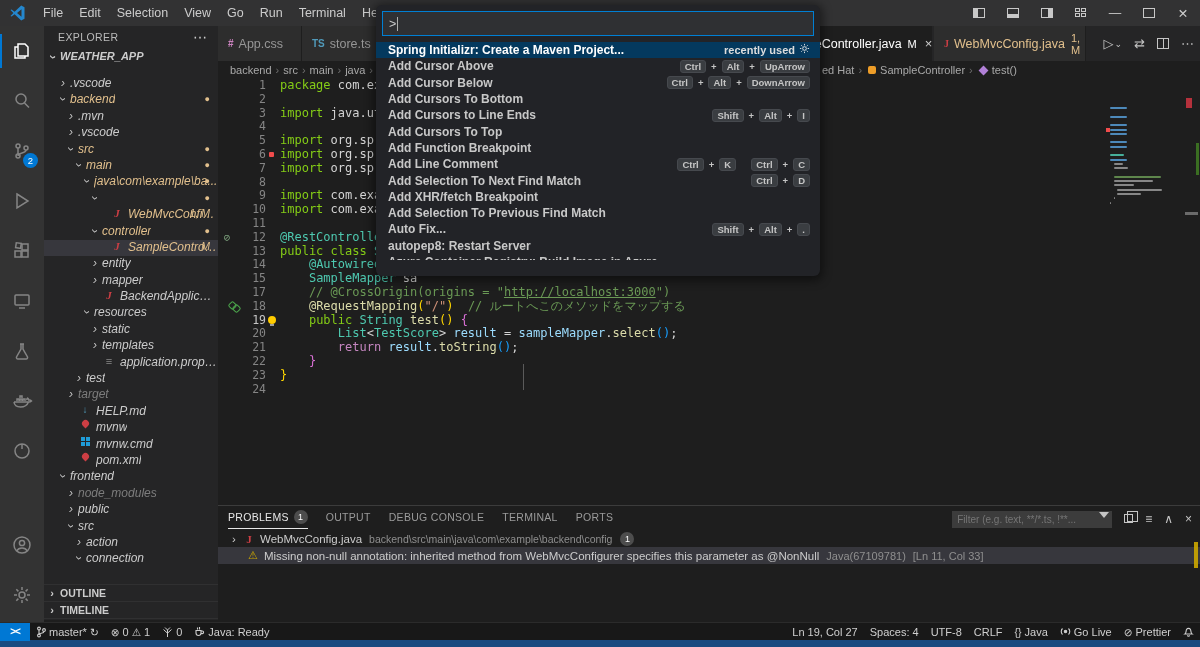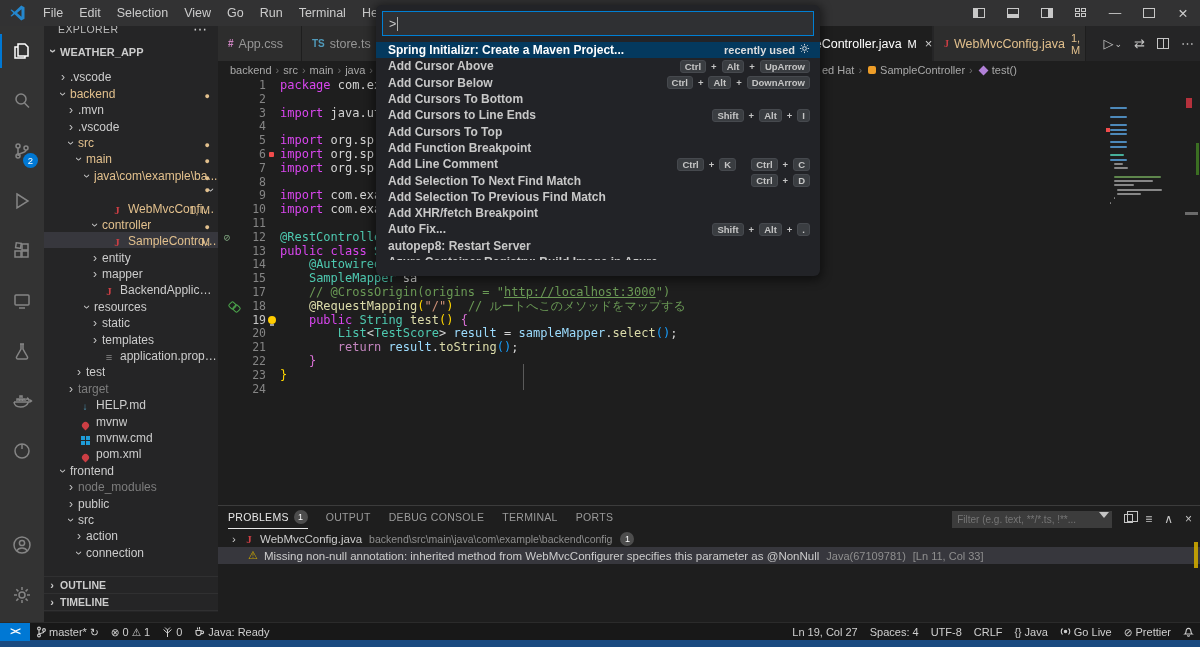--- a/index.html
+++ b/index.html
@@ -25,27 +25,27 @@
   .activitybar { position:absolute; left:0; top:26px; width:44px; height:596px; background:#333333; z-index:3; }
   .ab-item { width:44px; height:50px; display:flex; align-items:center; justify-content:center; position:relative; color:#858585; }
   .ab-item.active { color:#ffffff; }
   .ab-item.active::before { content:""; position:absolute; left:0; top:8px; bottom:8px; width:2px; background:#0078d4; }
   .ab-item svg { stroke:currentColor; fill:none; stroke-width:1.5; }
   .ab-badge { position:absolute; right:6px; bottom:8px; min-width:15px; height:15px; border-radius:8px;
     background:#0078d4; color:#fff; font-size:9.5px; line-height:15px; text-align:center; padding:0 3px; }
   .ab-bottom { position:absolute; bottom:2px; left:0; width:44px; }
 
   
-  .sidebar { position:absolute; left:44px; top:16px; width:174px; height:596px; background:#252526; z-index:3; overflow:hidden; }
+  .sidebar { position:absolute; left:44px; top:24px; width:174px; height:596px; background:#252526; z-index:3; overflow:hidden; }
   .sb-header { height:26px; display:flex; align-items:center; justify-content:space-between; padding:0 10px 0 14px;
     color:#bbbbbb; font-size:10.5px; letter-spacing:.4px; }
   .sb-more { color:#cccccc; font-size:14px; letter-spacing:1px; }
   .tree { position:absolute; top:52px; left:0; width:174px; }
-  .tree-row { height:16.4px; display:flex; align-items:flex-end; font-size:12px; color:#cccccc; position:relative;
-    white-space:nowrap; cursor:pointer; }
+  .tree-row { height:16.4px; display:flex; align-items:flex-start; font-size:12px; color:#cccccc; position:relative;
+    white-space:nowrap; cursor:pointer;font-style:italic; }
   .tree-row.selected { background:#37373d; }
   .tree-row .chev { width:14px; font-size:12px; color:#c5c5c5; display:inline-block; text-align:center; flex:none; }
   .tree-row .chev.open { transform:rotate(90deg); }
   .tree-row .lbl { overflow:hidden; text-overflow:ellipsis; }
   .tone-mod { color:#e2c08d; }
   .tone-dim { color:#7d7d7d; }
   .row-right { position:absolute; right:8px; font-size:10.5px; color:#e2c08d; }
   .row-right .gitdot { font-size:9px; }
   .ic { width:14px; flex:none; display:inline-flex; align-items:center; justify-content:center; margin-right:4px; font-size:10px; }
   .ic-java { color:#cc3e44; font-weight:bold; font-size:11px; font-family:"Liberation Serif",serif; }
@@ -92,21 +92,21 @@
   .cl .num { width:30px; flex:none; text-align:right; color:#858585; font-size:11.5px; position:relative; }
   .cl .num.cur { color:#c6c6c6; }
   .cl .mar { width:14px; flex:none; position:relative; }
   .reddot { position:absolute; left:3px; top:4px; width:5px; height:5px; background:#f14c4c; border-radius:1px; }
   .bulb { position:absolute; left:2px; top:2px; width:8px; height:8px; background:#ffcc00; border-radius:50%; }
   .bulb::after { content:""; position:absolute; left:2px; top:8px; width:4px; height:2px; background:#9d9d9d; }
   .glink { position:relative; width:14px; height:13px; }
   .glink::before, .glink::after { content:""; position:absolute; width:5px; height:5px; border:1.4px solid #4ca64c;
     border-radius:2px; transform:rotate(45deg); }
   .glink::before { left:2px; top:2px; } .glink::after { left:6px; top:5px; }
-  .tk-kw{color:#d946ef} .tk-type{color:#4ec9b0} .tk-fn{color:#dcdcaa} .tk-var{color:#9cdcfe}
+  .tk-kw{color:#84cc16} .tk-type{color:#4ec9b0} .tk-fn{color:#dcdcaa} .tk-var{color:#9cdcfe}
   .tk-str{color:#ce9178} .tk-com{color:#6a9955} .tk-comlink{color:#6a9955;text-decoration:underline}
   .tk-ctrl{color:#c586c0} .tk-pun{color:#d4d4d4} .tk-brY{color:#ffd700} .tk-brP{color:#da70d6}
   .tk-brB{color:#179fff} .tk-ann{color:#4ec9b0}
   .indent-guide { position:absolute; left:305px; top:285px; width:1px; height:26px; background:#5a5a5a; }
 
   .minimap { position:absolute; right:16px; top:2px; width:74px; height:200px; }
   .mm-line { position:absolute; height:2px; border-radius:1px; opacity:.85; }
   .mm-reddot { position:absolute; left:-4px; width:4px; height:4px; background:#f14c4c; }
   .overview { position:absolute; right:0; top:0; width:16px; height:452px; }
   .ov-red { position:absolute; left:2px; top:19px; width:6px; height:10px; background:#b5313c; }
@@ -747,25 +747,25 @@
         </div>
         <div class="q-row">
           <span>Add Selection To Next Find Match</span>
           <span class="q-right">
             <span class="kchip">Ctrl</span>
             <span class="kplus">+</span>
             <span class="kchip">D</span>
           </span>
         </div>
         <div class="q-row">
+          <span>Add XHR/fetch Breakpoint</span>
+          <span class="q-right"></span>
+        </div>
+        <div class="q-row">
           <span>Add Selection To Previous Find Match</span>
-          <span class="q-right"></span>
-        </div>
-        <div class="q-row">
-          <span>Add XHR/fetch Breakpoint</span>
           <span class="q-right"></span>
         </div>
         <div class="q-row">
           <span>Auto Fix...</span>
           <span class="q-right">
             <span class="kchip">Shift</span>
             <span class="kplus">+</span>
             <span class="kchip">Alt</span>
             <span class="kplus">+</span>
             <span class="kchip">.</span>

